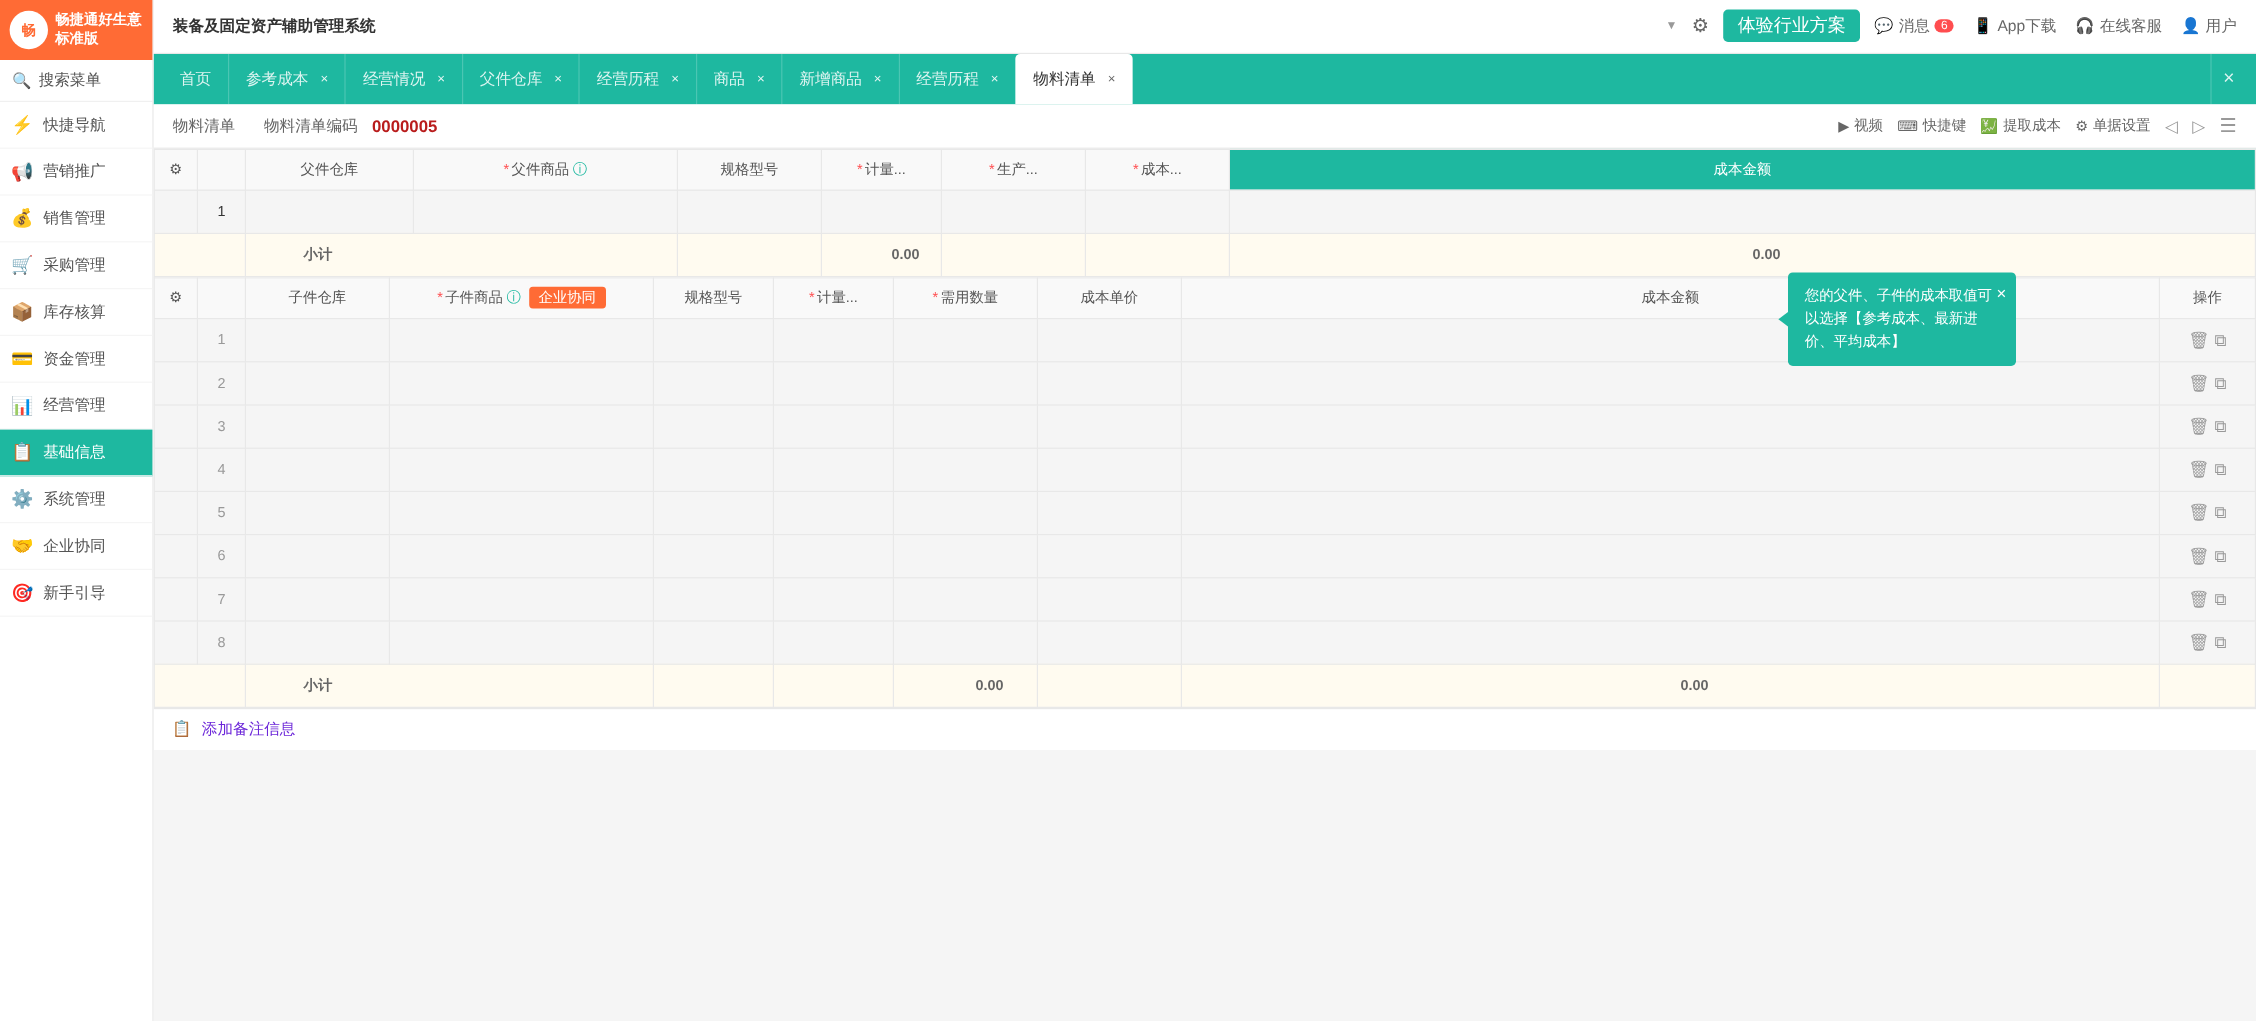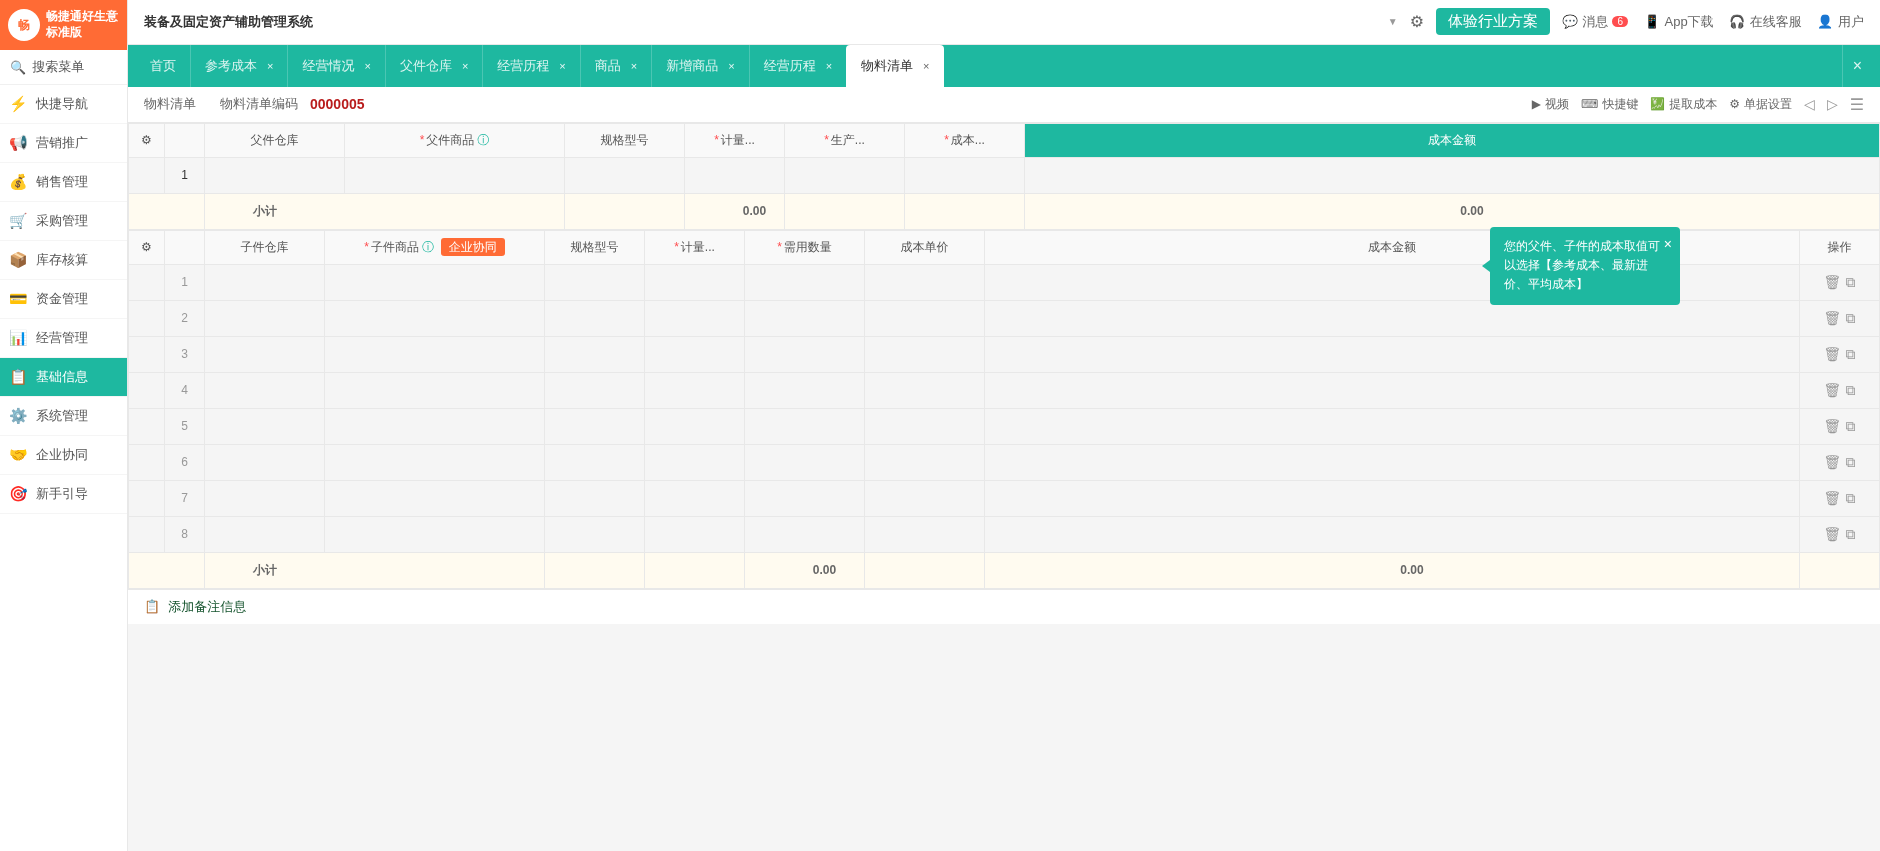--- a/index.html
+++ b/index.html
@@ -608,21 +608,21 @@
               <td></td>
               <td style="font-weight:bold;">0.00</td>
               <td></td>
             </tr>
           </tbody>
         </table>
       </div>
 
       <div class="bottom-bar">
         <span>📋</span>
-        <span style="color:#14532d; cursor:pointer;">添加备注信息</span>
+        <span style="color:#6d28d9; cursor:pointer;">添加备注信息</span>
       </div>
     </div>
 
     <div class="tooltip-popup">
       <div class="tooltip-arrow-left"></div>
       <span class="tooltip-close">×</span>
       <span>您的父件、子件的成本取值可以选择【参考成本、最新进价、平均成本】</span>
     </div>
   </div>
 </div>

